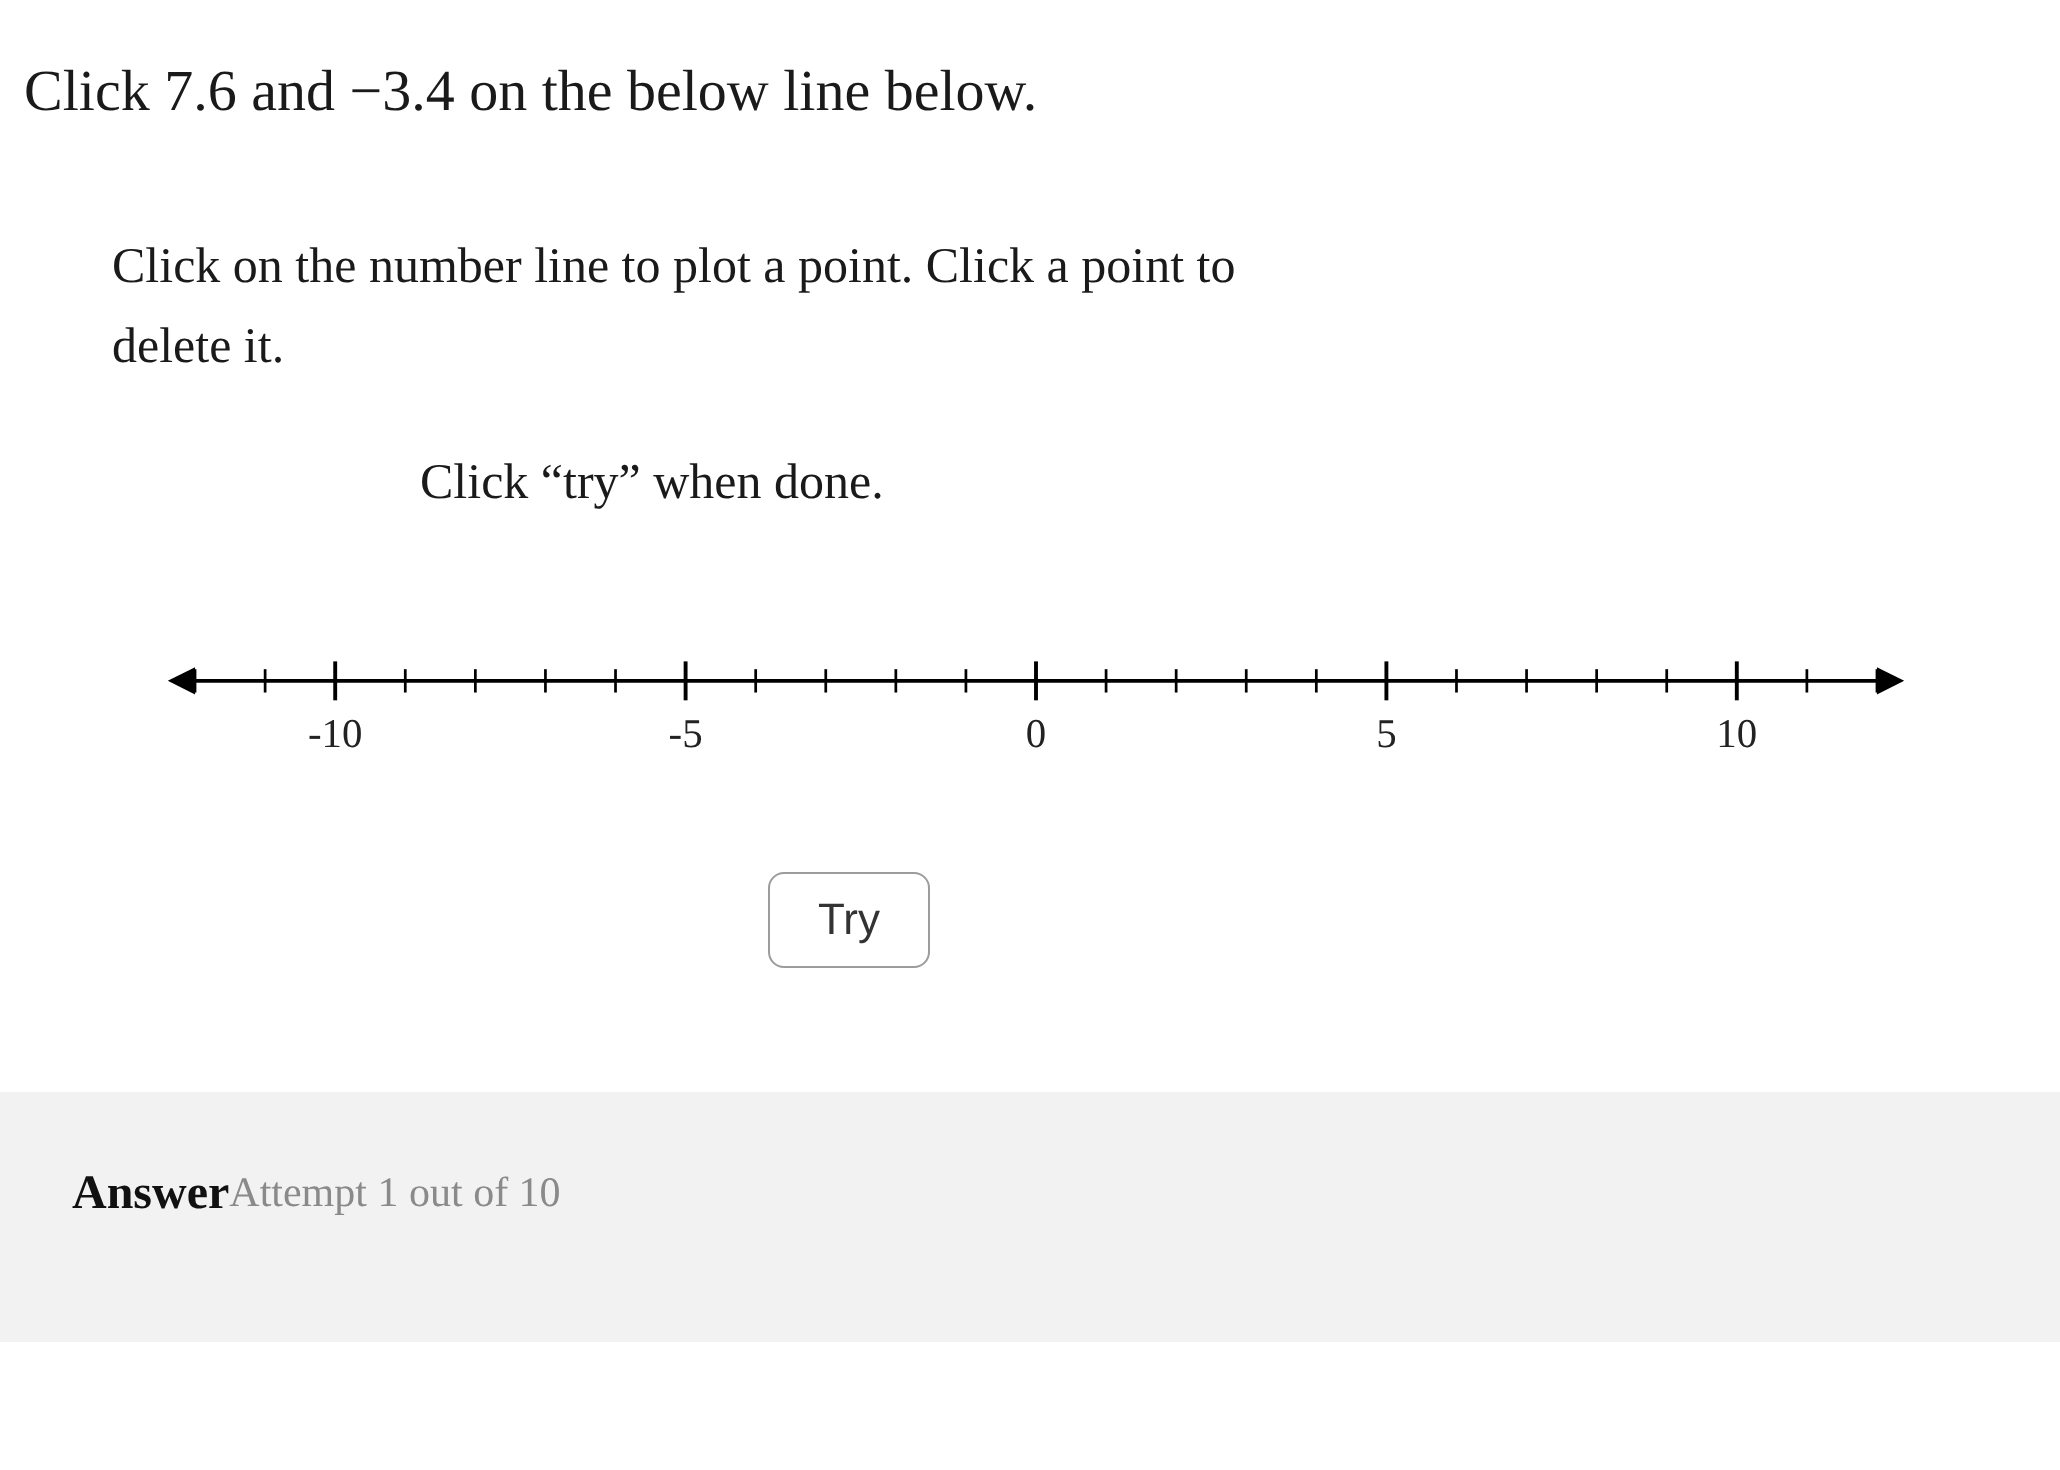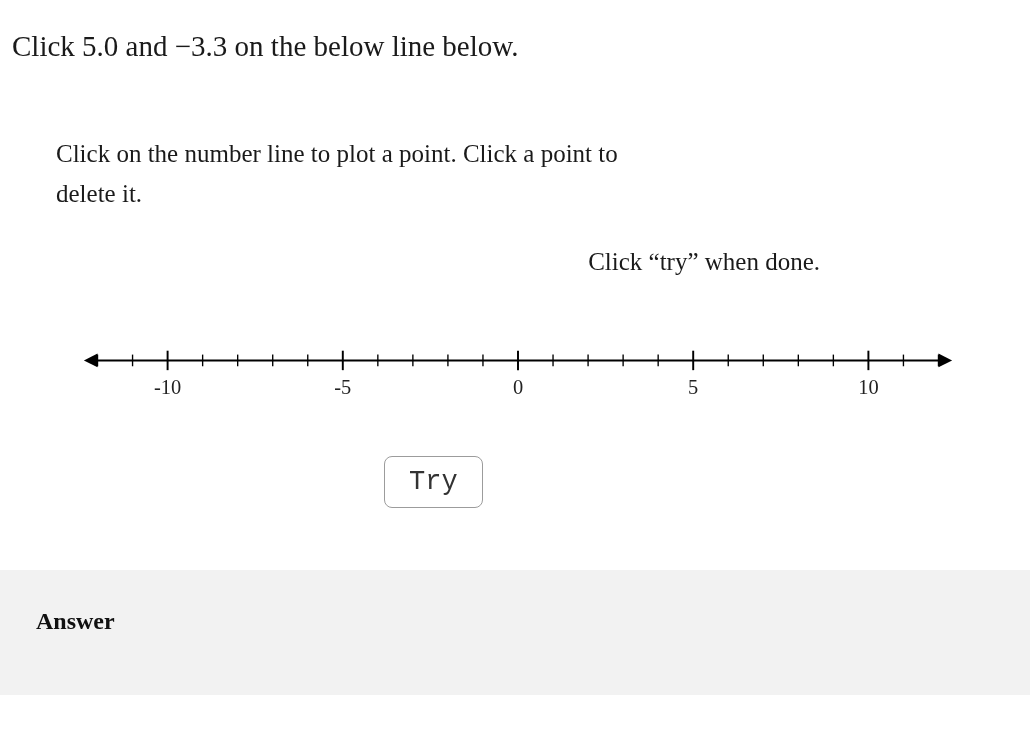--- a/index.html
+++ b/index.html
@@ -14,26 +14,26 @@
     .page {
       padding: 28px 12px 0 12px;
     }
     .question-title {
       font-size: 29px;
       font-weight: 400;
       line-height: 1.3;
     }
     .question-title .val { font-variant-numeric: lining-nums; }
     .instructions {
-      margin-top: 68px;
+      margin-top: 48px;
       padding: 0 24px;
     }
     .instr-line {
       font-size: 25px;
-      text-align: right;
+      text-align: left;
       line-height: 1.6;
       max-width: 610px;
     }
     .instr-line.first { text-align: left; margin-left: 20px; }
     .instr-sub { margin-top: 28px; }
 
     .nl-wrap {
       margin-top: 54px;
       padding: 0 62px 0 68px;
     }
@@ -50,22 +50,22 @@
       text-anchor: middle;
     }
 
     .try-row {
       margin-top: 40px;
       display: flex;
       justify-content: flex-start;
       padding-left: 372px;
     }
     .try-btn {
-      font-family: Liberation Mono, monospace;
-      font-size: 27px;
+      font-family: Liberation Sans, sans-serif;
+      font-size: 22px;
       background: #fff;
       border: 1px solid #9c9c9c;
       border-radius: 8px;
       padding: 10px 24px;
       cursor: pointer;
       color: #333;
     }
 
     .answer-bar {
       margin-top: 62px;
@@ -82,21 +82,21 @@
     .attempt-text {
       font-size: 21px;
       color: #8a8a8a;
     }
   </style>
 </head>
 <body>
 
 <div class="page">
   <div class="question-title">
-    <span>Click </span><span class="val">5.0</span><span> and </span><span class="val">−3.3</span><span> on the below line below.</span>
+    <span>Click </span><span class="val">7.6</span><span> and </span><span class="val">−3.4</span><span> on the below line below.</span>
   </div>
 
   <div class="instructions">
     <div class="instr-line first">Click on the number line to plot a point. Click a point to delete it.</div>
     <div class="instr-line instr-sub" style="margin-left:auto;margin-right:auto;">Click “try” when done.</div>
   </div>
 
   <div class="nl-wrap">
     <svg class="number-line" viewBox="0 0 900 80" id="nl-svg">
 
@@ -136,13 +136,14 @@
       </svg>
   </div>
 
   <div class="try-row">
     <button class="try-btn">Try</button>
   </div>
 </div>
 
 <div class="answer-bar">
   <span class="answer-label">Answer</span>
+  <span class="attempt-text">Attempt 1 out of 10</span>
 </div>
 
 </body></html>

